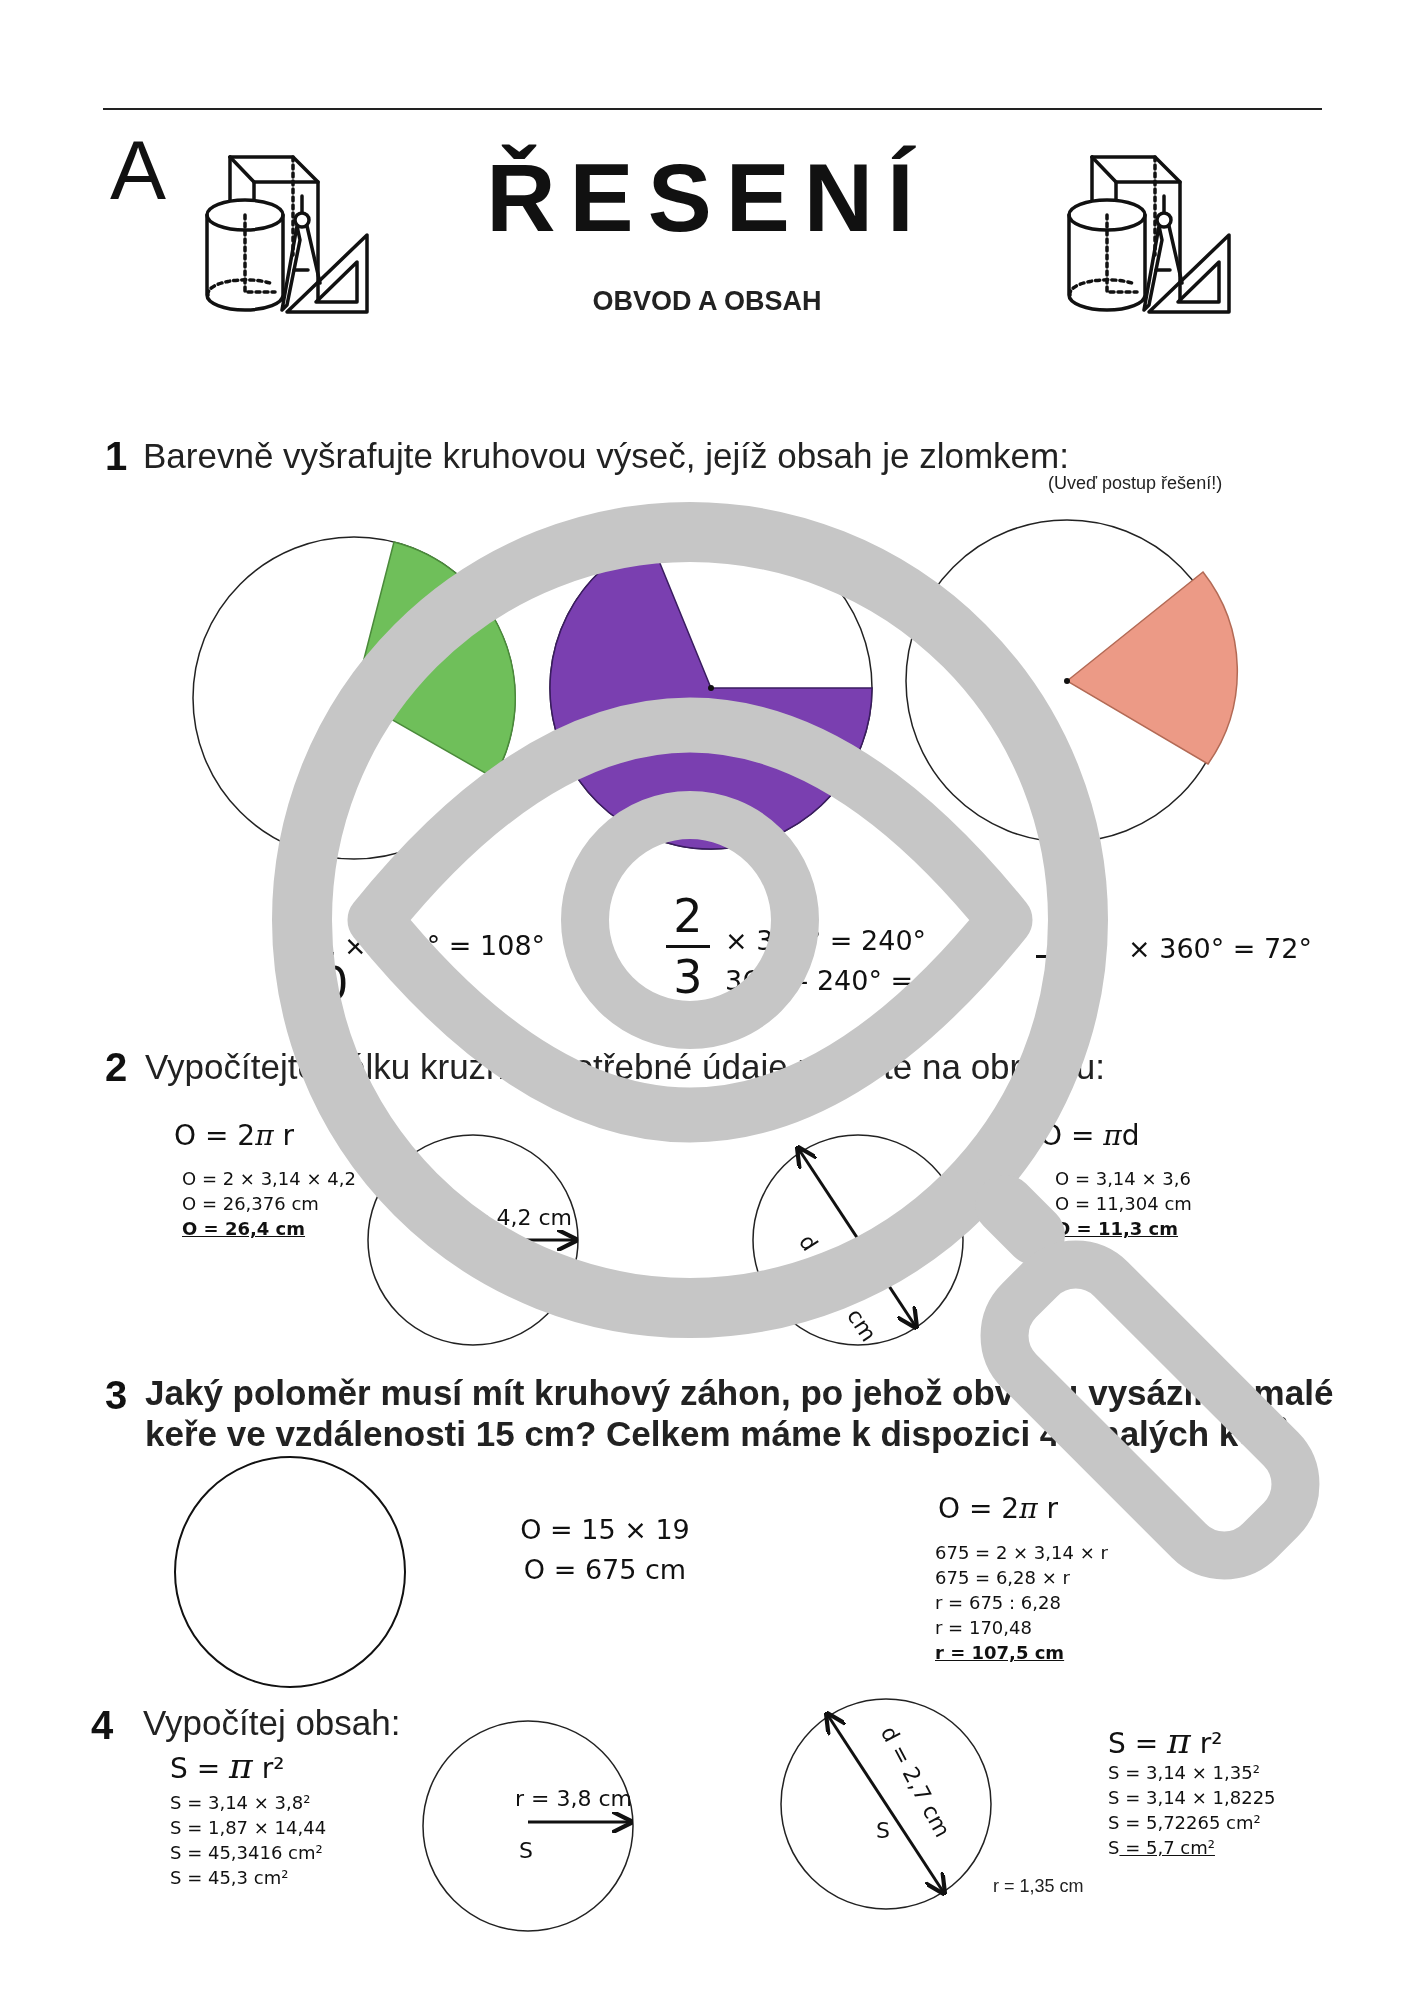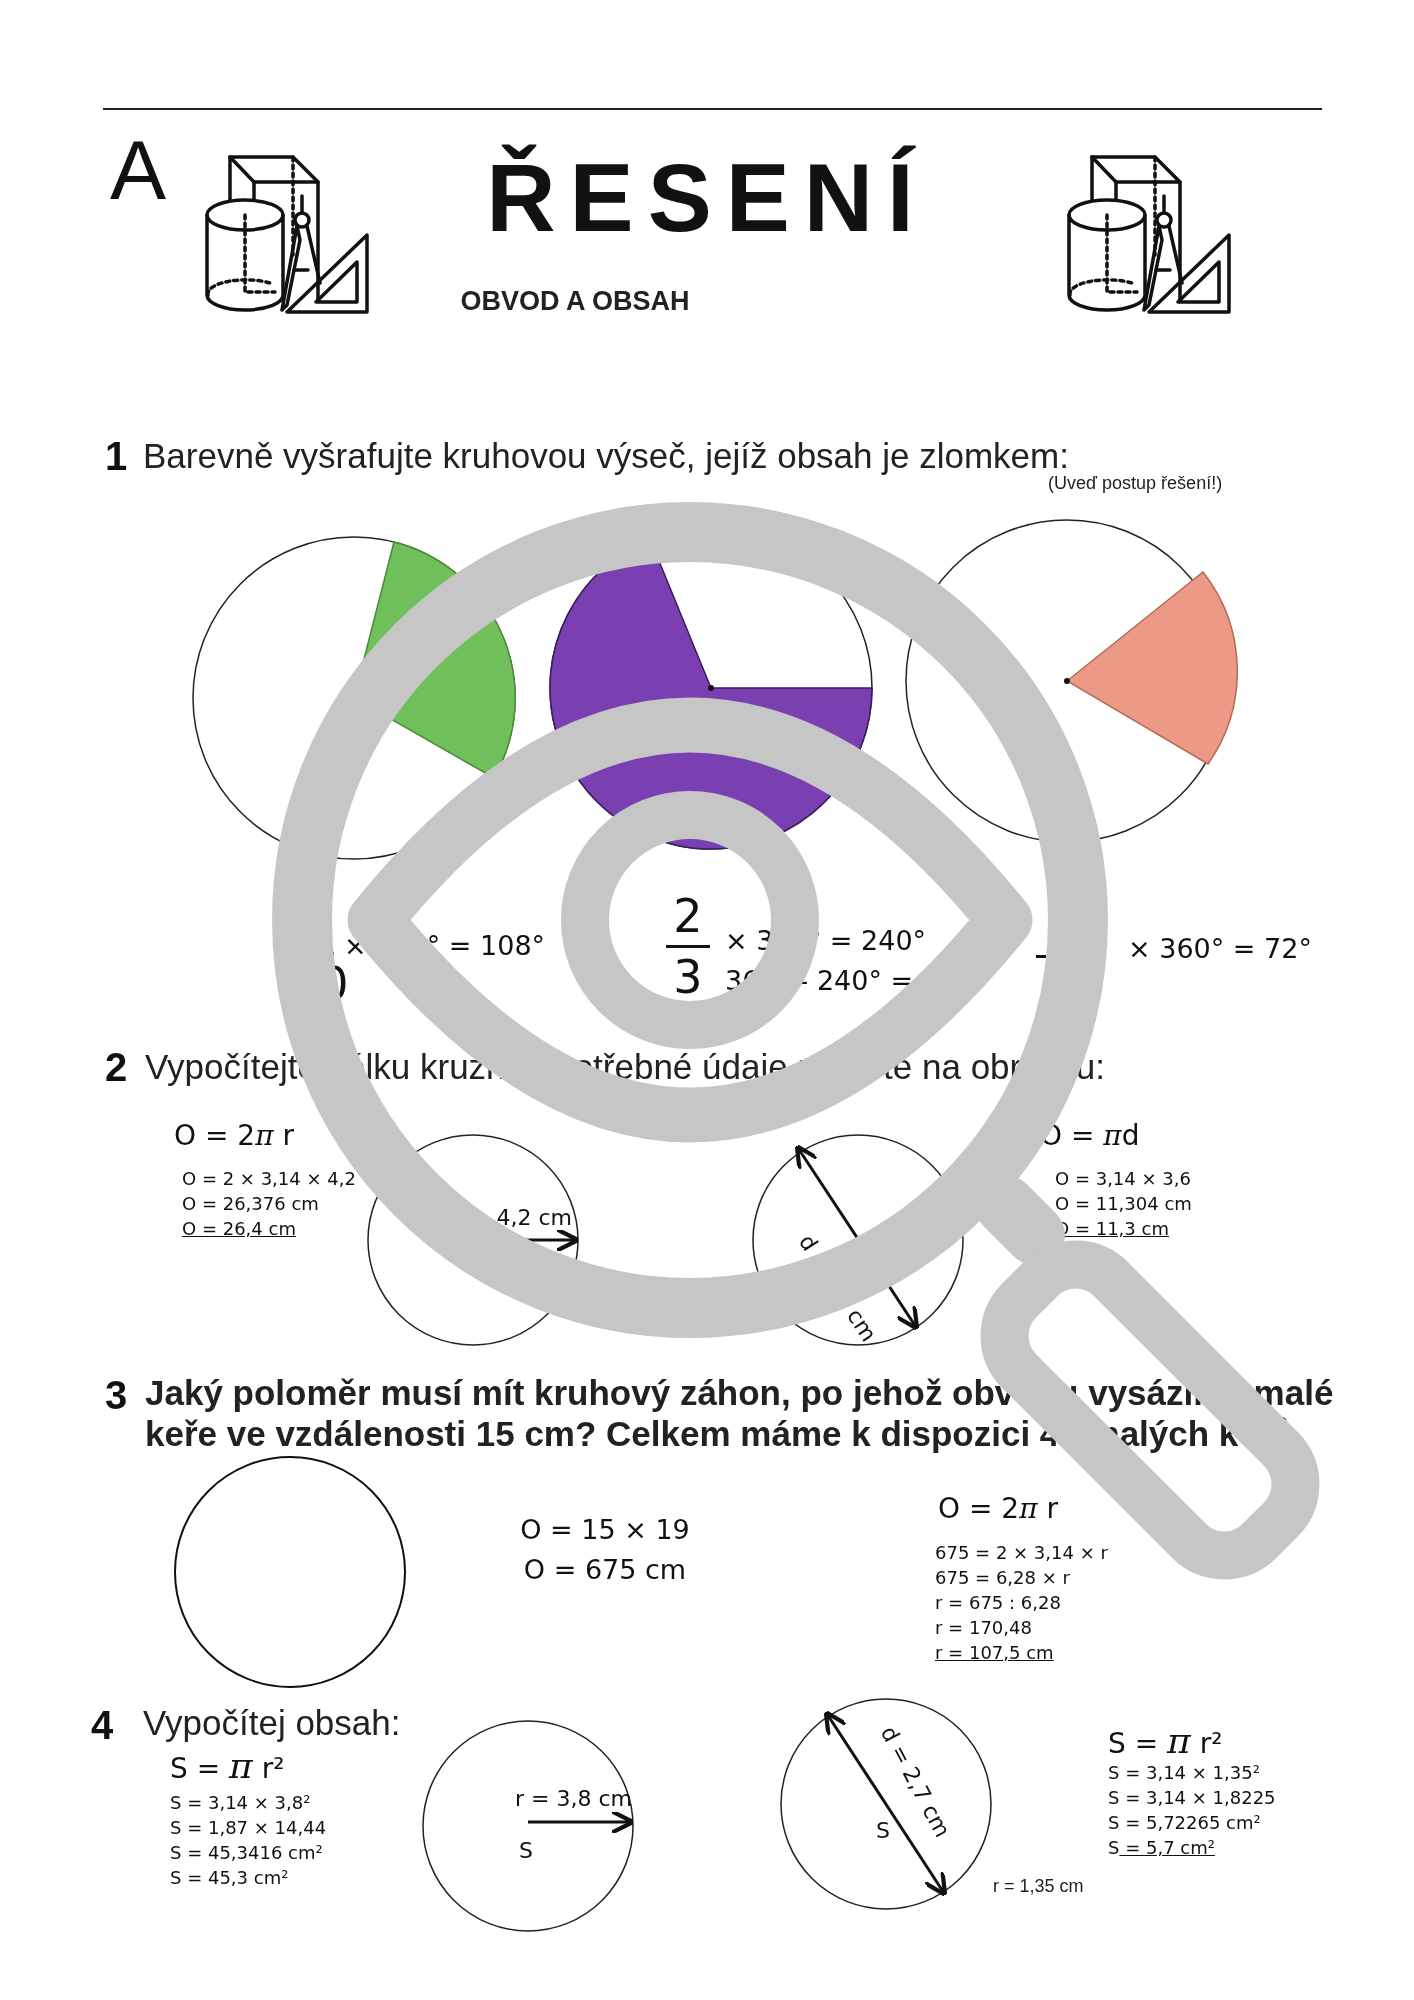--- a/index.html
+++ b/index.html
@@ -3,29 +3,29 @@
 <meta charset="utf-8">
 <style>
   html, body { margin:0; padding:0; background:#ffffff; }
   body { width:1414px; height:2000px; position:relative; overflow:hidden;
          font-family:"DejaVu Sans", sans-serif; color:#111; }
   .abs { position:absolute; }
   .rule { left:103px; top:108px; width:1219px; height:2px; background:#222; }
   .letter-a { left:110px; top:128px; font-size:84px; font-weight:300; line-height:1; font-family:"Liberation Sans", sans-serif; }
   .title { left:0; width:1414px; top:150px; text-align:center; font-size:96px; font-weight:bold;
            letter-spacing:14px; font-family:"Liberation Sans", sans-serif; line-height:1; }
-  .subtitle { left:0; width:1150px; top:286px; text-align:center; font-size:27px; font-weight:bold;
+  .subtitle { left:0; width:1414px; top:286px; text-align:center; font-size:27px; font-weight:bold;
               font-family:"Liberation Sans", sans-serif; color:#222; }
   .sec-num { font-size:40px; font-weight:bold; font-family:"Liberation Sans", sans-serif; line-height:1; }
   .sec-text { font-size:35px; font-family:"Liberation Sans", sans-serif; line-height:1.35; color:#222; }
   .sec-text.bold { font-weight:bold; }
   .note { font-size:18px; font-family:"Liberation Sans", sans-serif; color:#222; }
   .formula-big { font-size:28px; font-family:"DejaVu Sans", sans-serif; color:#111; white-space:nowrap; }
   .formula-lines { font-size:18px; line-height:25px; font-family:"DejaVu Sans", sans-serif; color:#111; white-space:nowrap; }
-  .formula-lines div.u { text-decoration:underline; }
+  .formula-lines div.u { text-decoration:underline;font-weight:bold; }
   .frac { text-align:center; font-family:"DejaVu Sans", sans-serif; font-size:46px; line-height:1; }
   .frac .bar { height:3px; background:#111; margin:6px 0; }
   .calc { font-size:27px; font-family:"DejaVu Sans", sans-serif; white-space:nowrap; }
   .mid-calc { font-size:27px; line-height:40px; font-family:"DejaVu Sans", sans-serif; text-align:center; white-space:nowrap; }
   .pi { font-family:"DejaVu Serif", serif; font-style:italic; }
   svg { position:absolute; left:0; top:0; }
   .label { font-family:"DejaVu Sans", sans-serif; font-size:22px; white-space:nowrap; }
 </style>
 </head>
 <body>

